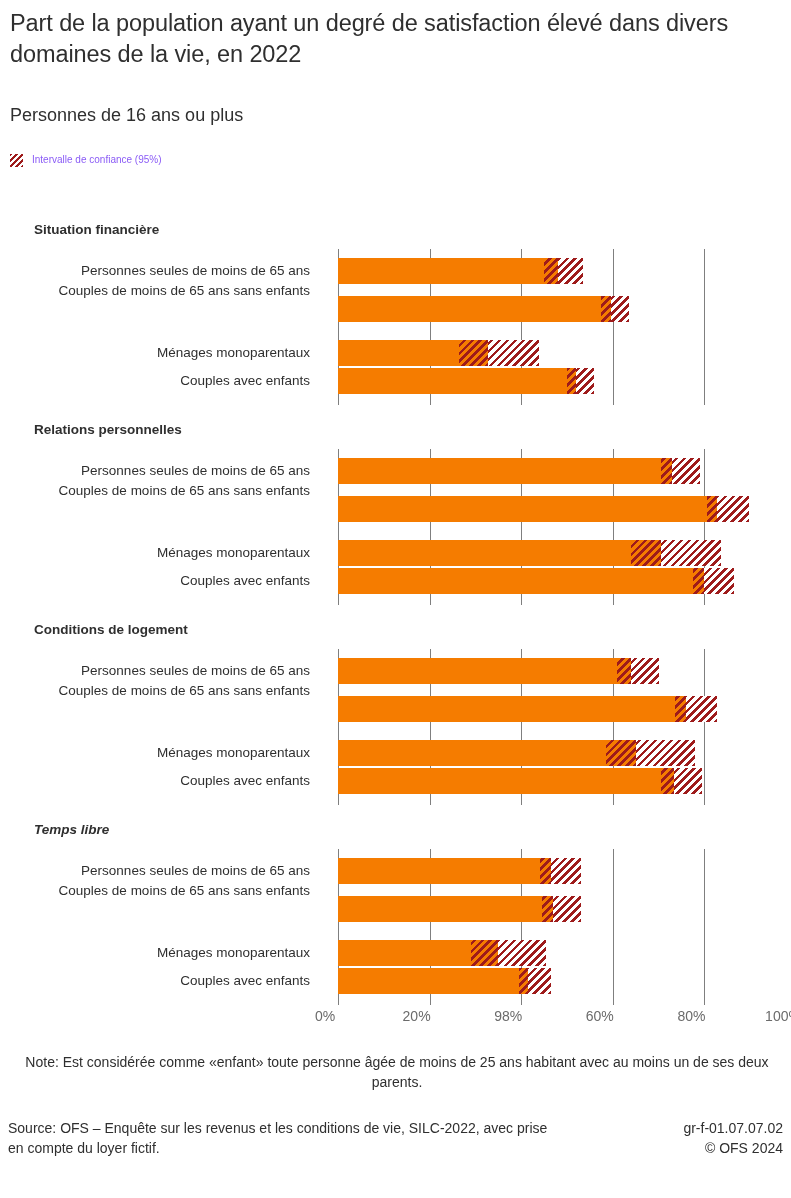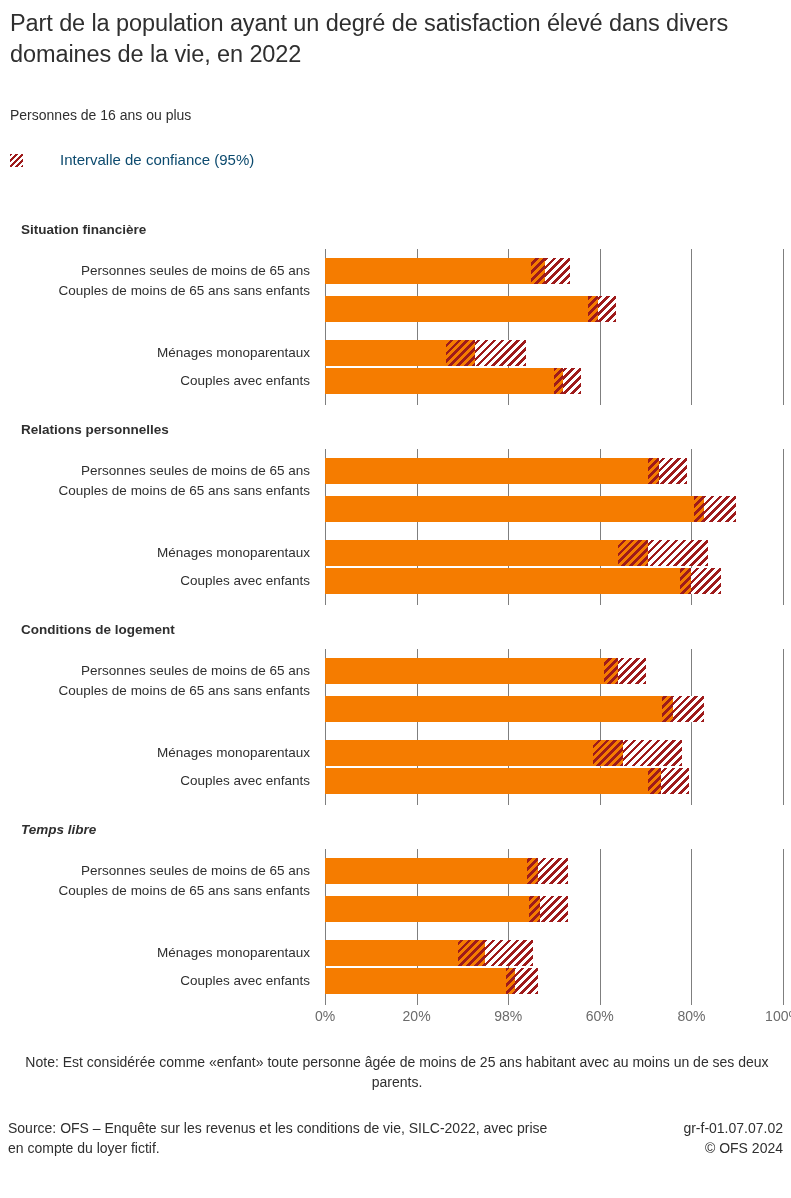--- a/index.html
+++ b/index.html
@@ -31,21 +31,21 @@
     font-size: 23.5px;
     line-height: 31px;
     font-weight: 400;
     color: #2f2f2f;
     letter-spacing: -0.1px;
   }
   .subtitle {
     position: absolute;
     left: 10px;
     top: 105px;
-    font-size: 14px;
+    font-size: 18px;
     line-height: 21px;
     color: #2f2f2f;
     text-align: right;
   }
 
   .legend {
     position: absolute;
     left: 10px;
     top: 152px;
     display: flex;
@@ -55,39 +55,38 @@
   .legend-swatch {
     width: 13px;
     height: 13px;
     background-image: repeating-linear-gradient(
         -45deg,
         #9e1b1b 0px, #9e1b1b 2px,
         #ffffff 2px, #ffffff 4.2px);
     display: block;
   }
   .legend-label {
-    font-size: 15px;
-    color: #0c4a6e;
+    font-size: 10px;
+    color: #8b5cf6;
     line-height: 16px;
-    margin-left: 28px;
   }
 
   
   .plot {
     position: absolute;
     left: 0;
     top: 0;
     width: 791px;
     height: 1198px;
     pointer-events: none;
   }
 
   .group {
     position: absolute;
-    left: 0;
+    left: 13px;
     width: 777px;
   }
   .group-title {
     position: absolute;
     left: 21px;
     top: 0px;
     font-size: 13.5px;
     font-weight: bold;
     color: #2f2f2f;
   }

